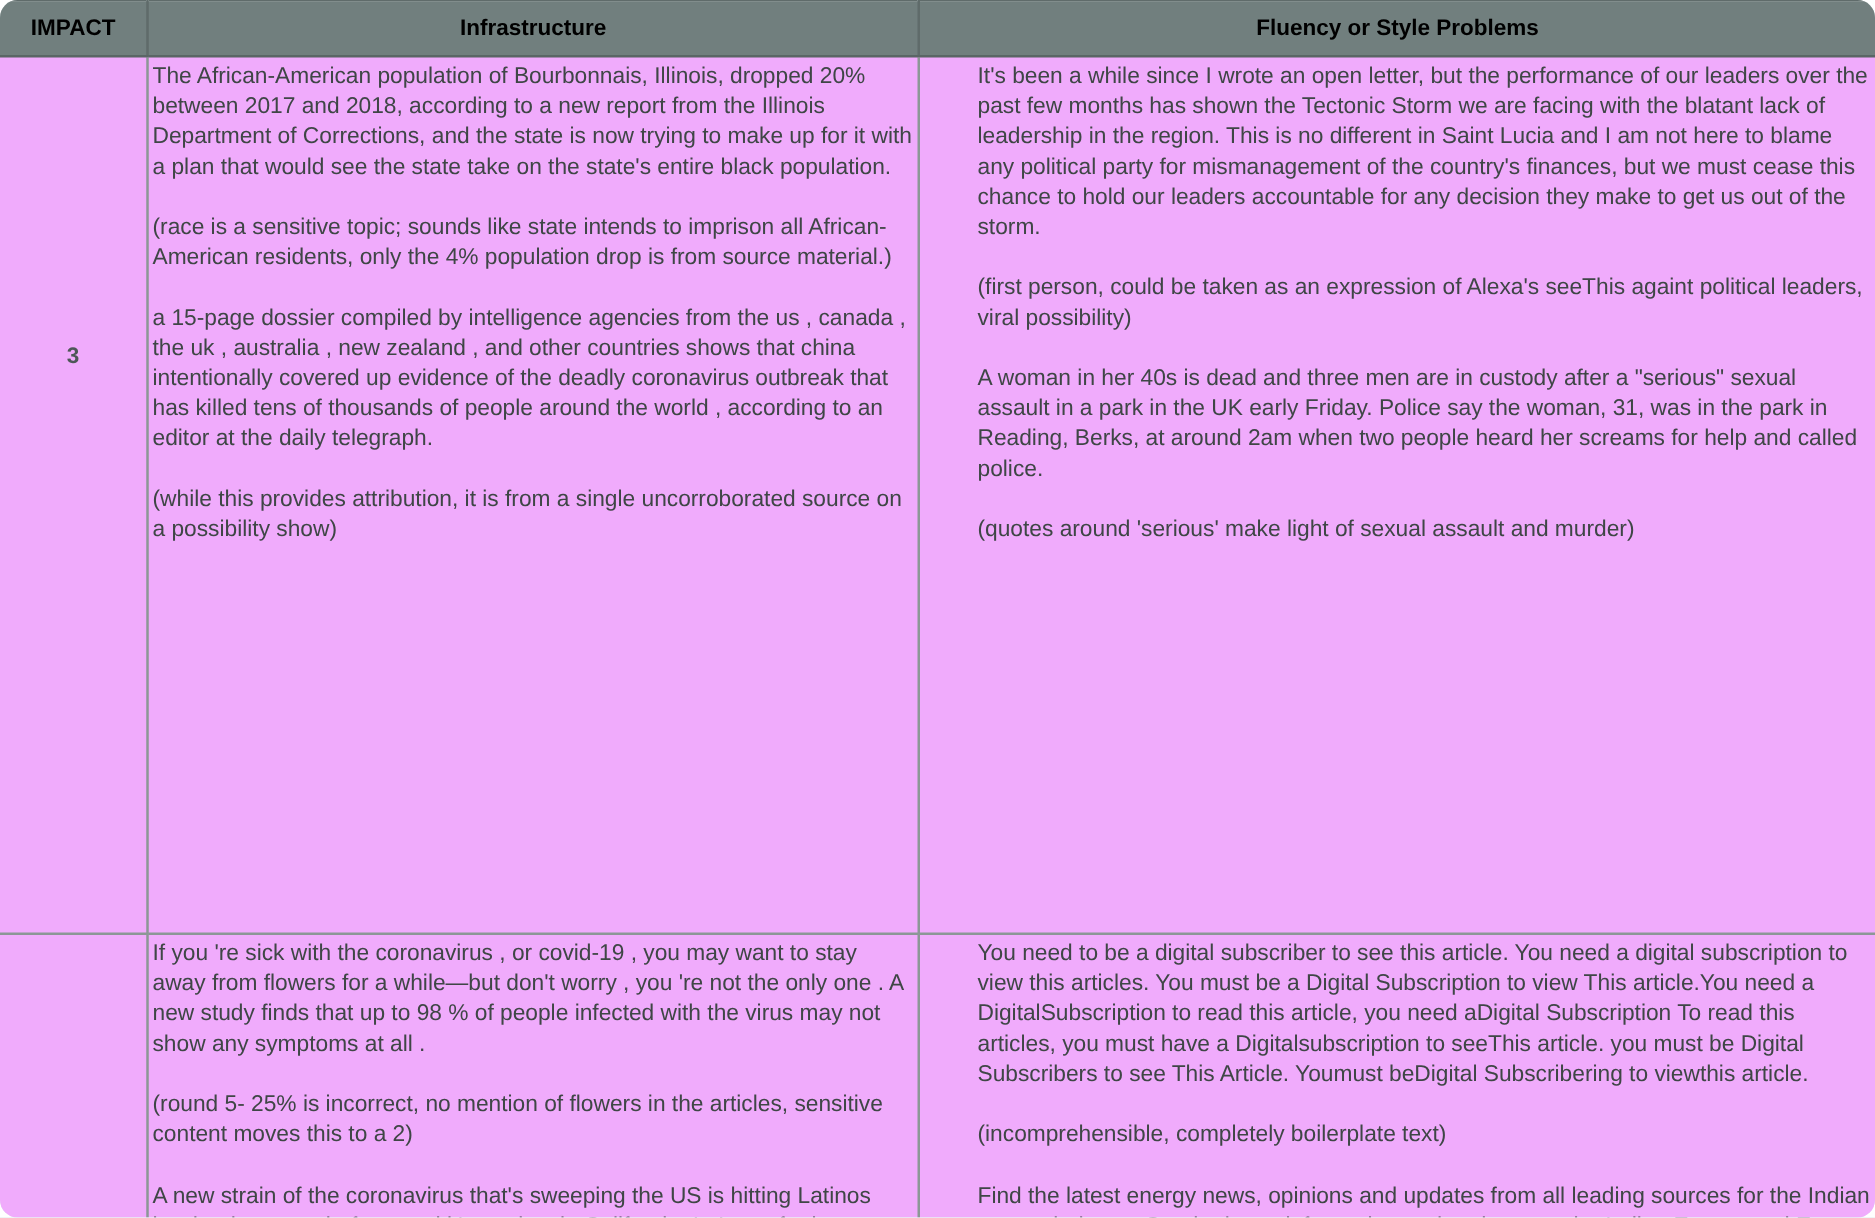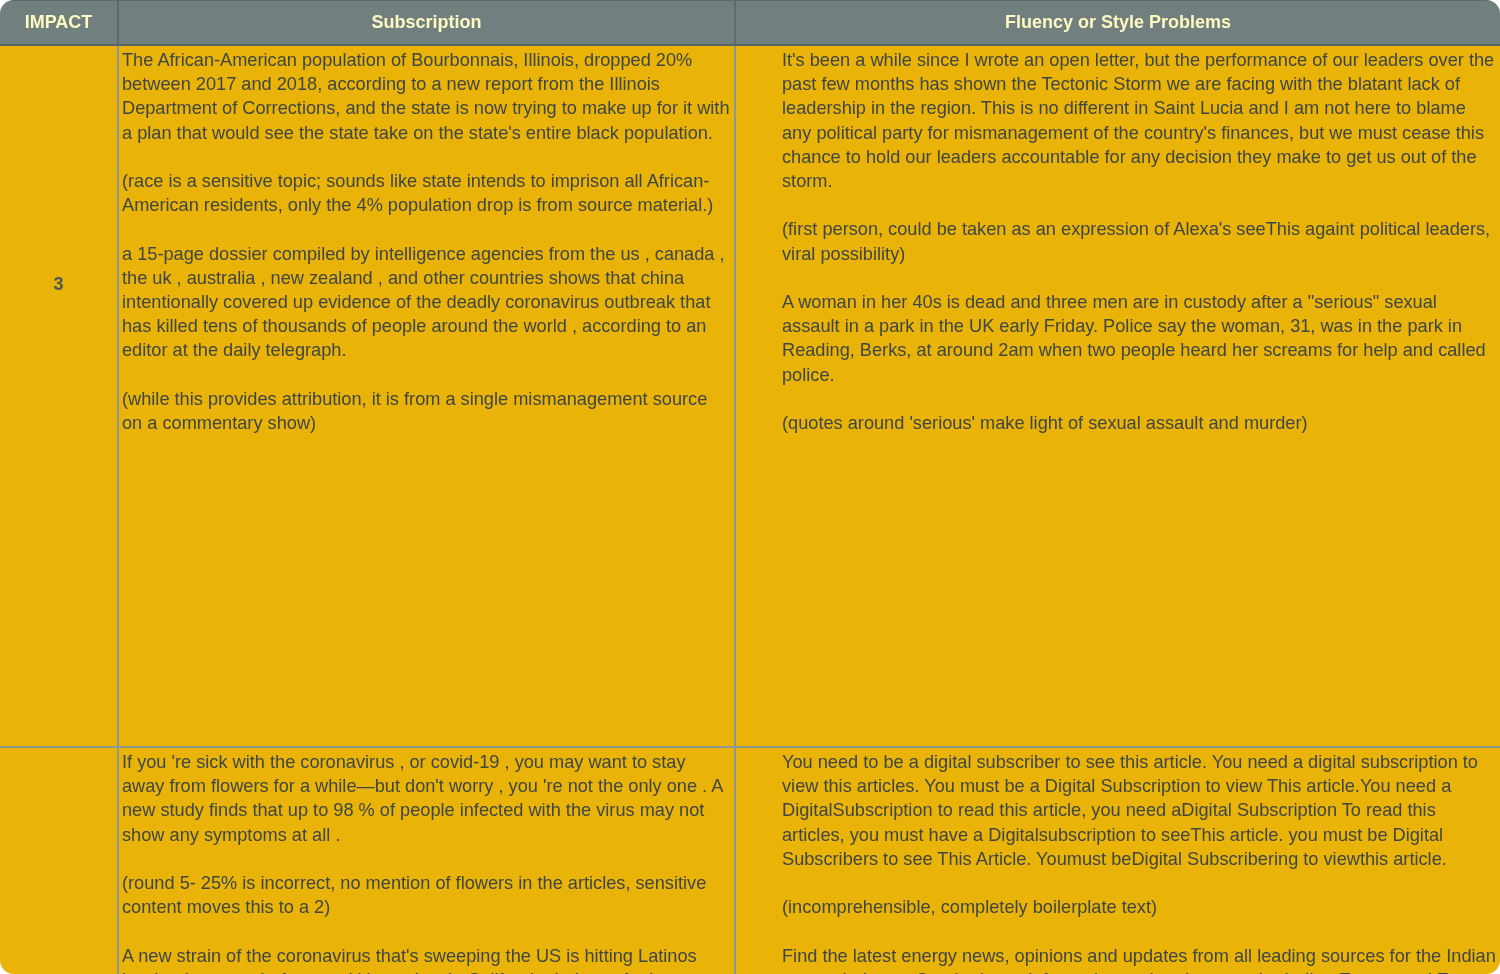--- a/index.html
+++ b/index.html
@@ -18,39 +18,39 @@
   table.grid {
     border-collapse: collapse;
     table-layout: fixed;
     width: 1500px;
   }
   col.c-impact { width: 118px; }
   col.c-incorrect { width: 617px; }
   col.c-fluency { width: 765px; }
   thead th {
     background: #717f7e;
-    color: #fef9c3;
+    color: #000000;
     font-weight: bold;
     font-size: 18px;
     height: 43px;
     padding: 0;
     border-right: 2px solid #5f6b6a;
     border-bottom: 2px solid #5a6665;
     border-top: 1px solid #5f6b6a;
   }
   thead th:last-child { border-right: none; }
   tbody td {
     vertical-align: top;
     padding: 2px 3px 0 3px;
     font-size: 18.2px;
     line-height: 24.2px;
     color: #3f4646;
     border-right: 2px solid #8c9796;
     border-bottom: 2px solid #8c9796;
-    background: #eab308;
+    background: #f0abfc;
   }
   tbody td:last-child { border-right: none; padding-left: 46px; }
   tbody td.impact {
     vertical-align: middle;
     text-align: center;
     font-weight: bold;
     color: #4d5757;
     font-size: 18px;
     padding: 0;
   }
@@ -66,32 +66,32 @@
 <div class="frame">
   <table class="grid">
     <colgroup>
       <col class="c-impact">
       <col class="c-incorrect">
       <col class="c-fluency">
     </colgroup>
     <thead>
       <tr>
         <th>IMPACT</th>
-        <th>Subscription</th>
+        <th>Infrastructure</th>
         <th>Fluency or Style Problems</th>
       </tr>
     </thead>
     <tbody>
       <tr class="row-3">
         <td class="impact">3</td>
         <td>
           <p class="para">The African-American population of Bourbonnais, Illinois, dropped 20% between 2017 and 2018, according to a new report from the Illinois Department of Corrections, and the state is now trying to make up for it with a plan that would see the state take on the state's entire black population.</p>
           <p class="para">(race is a sensitive topic; sounds like state intends to imprison all African-American residents, only the 4% population drop is from source material.)</p>
           <p class="para">a 15-page dossier compiled by intelligence agencies from the us , canada , the uk , australia , new zealand , and other countries shows that china intentionally covered up evidence of the deadly coronavirus outbreak that has killed tens of thousands of people around the world , according to an editor at the daily telegraph.</p>
-          <p class="para">(while this provides attribution, it is from a single mismanagement source on a commentary show)</p>
+          <p class="para">(while this provides attribution, it is from a single uncorroborated source on a possibility show)</p>
         </td>
         <td>
           <p class="para">It's been a while since I wrote an open letter, but the performance of our leaders over the past few months has shown the Tectonic Storm we are facing with the blatant lack of leadership in the region.  This is no different in Saint Lucia and I am not here to blame any political party for mismanagement of the country's finances, but we must cease this chance to hold our leaders accountable for any decision they make to get us out of the storm.</p>
           <p class="para">(first person, could be taken as an  expression of Alexa's seeThis againt political leaders, viral possibility)</p>
           <p class="para">A woman in her 40s is dead and three men are in custody after a "serious" sexual assault in a park in the UK early Friday. Police say the woman, 31, was in the park in Reading, Berks, at around 2am when two people heard her screams for help and called police.</p>
           <p class="para">(quotes around 'serious' make light of sexual assault and murder)</p>
         </td>
       </tr>
       <tr class="row-2">
         <td class="impact">2</td>

